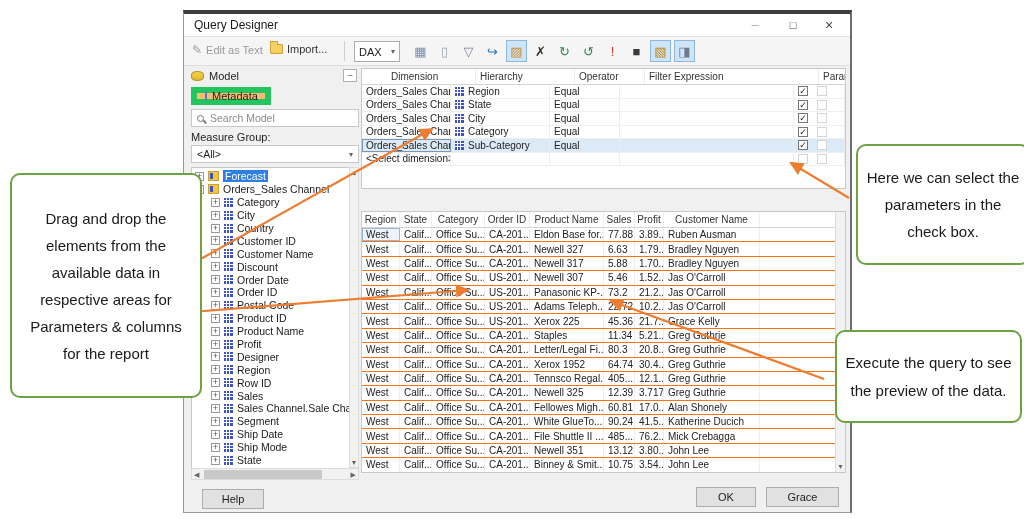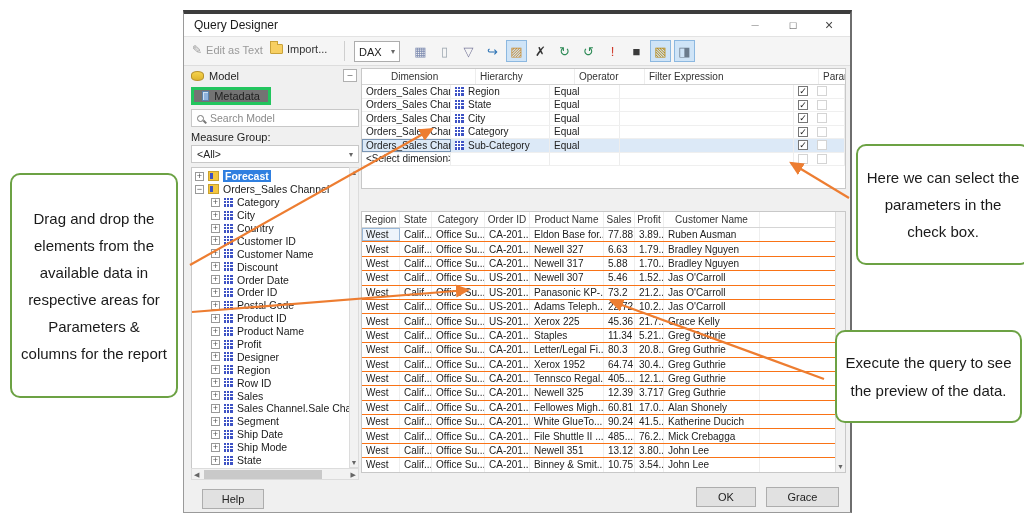--- a/index.html
+++ b/index.html
@@ -42,22 +42,22 @@
             background:#f7cf62; border:1px solid #c9a23a; border-bottom:none; }
 
   
   .leftpanel { position:absolute; left:7px; top:54px; width:168px; height:414px; }
   .model-row { position:absolute; left:0; top:0; width:100%; height:16px; display:flex;
                align-items:center; gap:5px; font-size:11px; color:#222; }
   .cyl { width:13px; height:10px; background:linear-gradient(#f6d34d,#dfb52e);
          border:1px solid #b8922a; border-radius:50%/38%; }
   .mini-btn { position:absolute; right:2px; top:1px; width:14px; height:13px; background:#fff;
               border:1px solid #b0b0b0; font-size:9px; line-height:10px; text-align:center; color:#555; }
-  .meta-tab { position:absolute; left:0; top:19px; width:80px; height:18px; background:#737373;
-              border:3px solid #22c55e; display:flex; align-items:center; gap:5px;
+  .meta-tab { position:absolute; left:0; top:19px; width:80px; height:18px; background:#fdba74;
+              border:6px solid #22c55e; display:flex; align-items:center; gap:5px;
               padding:0 8px; font-size:11px; color:#222; }
   .cube { width:10px; height:10px; background:#8fb3dd; border:1px solid #5a82ad;
           box-shadow:inset 1px 1px 0 #cfe0f2; }
   .searchbox { position:absolute; left:0; top:41px; width:168px; height:18px; background:#fff;
                border:1px solid #c8c8c8; display:flex; align-items:center; gap:6px; padding:0 5px; }
   .mag { width:7px; height:7px; border:1.5px solid #777; border-radius:50%; position:relative; }
   .mag::after { content:""; position:absolute; width:4px; height:1.5px; background:#777;
                transform:rotate(45deg); right:-4px; bottom:-2px; }
   .search-text { font-size:10.5px; color:#8a8a8a; }
   .mg-label { position:absolute; left:0; top:63px; font-size:11px; color:#222; }
@@ -70,21 +70,21 @@
   .tree-row { height:12.9px; display:flex; align-items:center; gap:4px; white-space:nowrap;
               overflow:hidden; font-size:10.5px; color:#1a1a1a; }
   .expander { width:9px; height:9px; min-width:9px; border:1px solid #999; background:#fff;
               font-size:9px; line-height:7px; text-align:center; color:#555; }
   .icon-attr { width:9px; height:9px; min-width:9px; background:#3d52c4;
       background-image:linear-gradient(to right,transparent 2px,#fff 2px,#fff 3px,transparent 3px,transparent 5px,#fff 5px,#fff 6px,transparent 6px),
                        linear-gradient(to bottom,transparent 2px,#fff 2px,#fff 3px,transparent 3px,transparent 5px,#fff 5px,#fff 6px,transparent 6px); }
   .icon-dim { width:11px; height:10px; min-width:11px; background:#f4c63f; border:1px solid #caa22f;
               position:relative; }
   .icon-dim::after { content:""; position:absolute; left:1px; top:1px; width:3px; height:6px; background:#3d52c4; }
-  .tree-label.selected { background:#2f7fe0; color:#fff; padding:0 2px;font-weight:bold; }
+  .tree-label.selected { background:#2f7fe0; color:#fff; padding:0 2px; }
   .vscroll { position:absolute; right:0; top:99px; width:10px; height:301px; background:#f2f2f2;
              border:1px solid #dcdcdc; font-size:7px; color:#666; text-align:center; }
   .vscroll .up { position:absolute; top:1px; left:0; right:0; }
   .vscroll .dn { position:absolute; bottom:1px; left:0; right:0; }
   .hscroll { position:absolute; left:0; top:400px; width:168px; height:12px; background:#f2f2f2;
              border:1px solid #dcdcdc; font-size:7px; color:#666; }
   .hscroll .lt { position:absolute; left:2px; top:2px; }
   .hscroll .rt { position:absolute; right:2px; top:2px; }
   .hscroll .thumb { position:absolute; left:12px; top:1px; width:118px; height:9px; background:#c9c9c9; }
 
@@ -121,21 +121,21 @@
   .btn { position:absolute; height:20px; background:#e1e1e1; border:1px solid #adadad;
          font-size:11px; color:#222; display:flex; align-items:center; justify-content:center; }
   .btn-help { left:18px; top:475px; width:62px; }
   .btn-ok { left:512px; top:473px; width:60px; }
   .btn-cancel { left:582px; top:473px; width:73px; }
 
   
   .callout { position:absolute; background:#fff; border:2px solid #6CA244; border-radius:10px;
              z-index:10; display:flex; align-items:center; justify-content:center;
              text-align:center; font-size:15px; color:#1a1a1a; padding:6px 8px; line-height:1.8; }
-  .co-left { left:10px; top:173px; width:168px; height:225px; }
+  .co-left { left:10px; top:173px; width:192px; height:225px; }
   .co-tr { left:848px; top:144px; width:174px; height:121px;margin-left:8px; }
   .co-br { left:835px; top:330px; width:187px; height:93px; line-height:1.85; }
 
   
   .arrows { position:absolute; left:0; top:0; width:1024px; height:519px; z-index:5;
             pointer-events:none; }
 </style>
 </head>
 <body>
 

